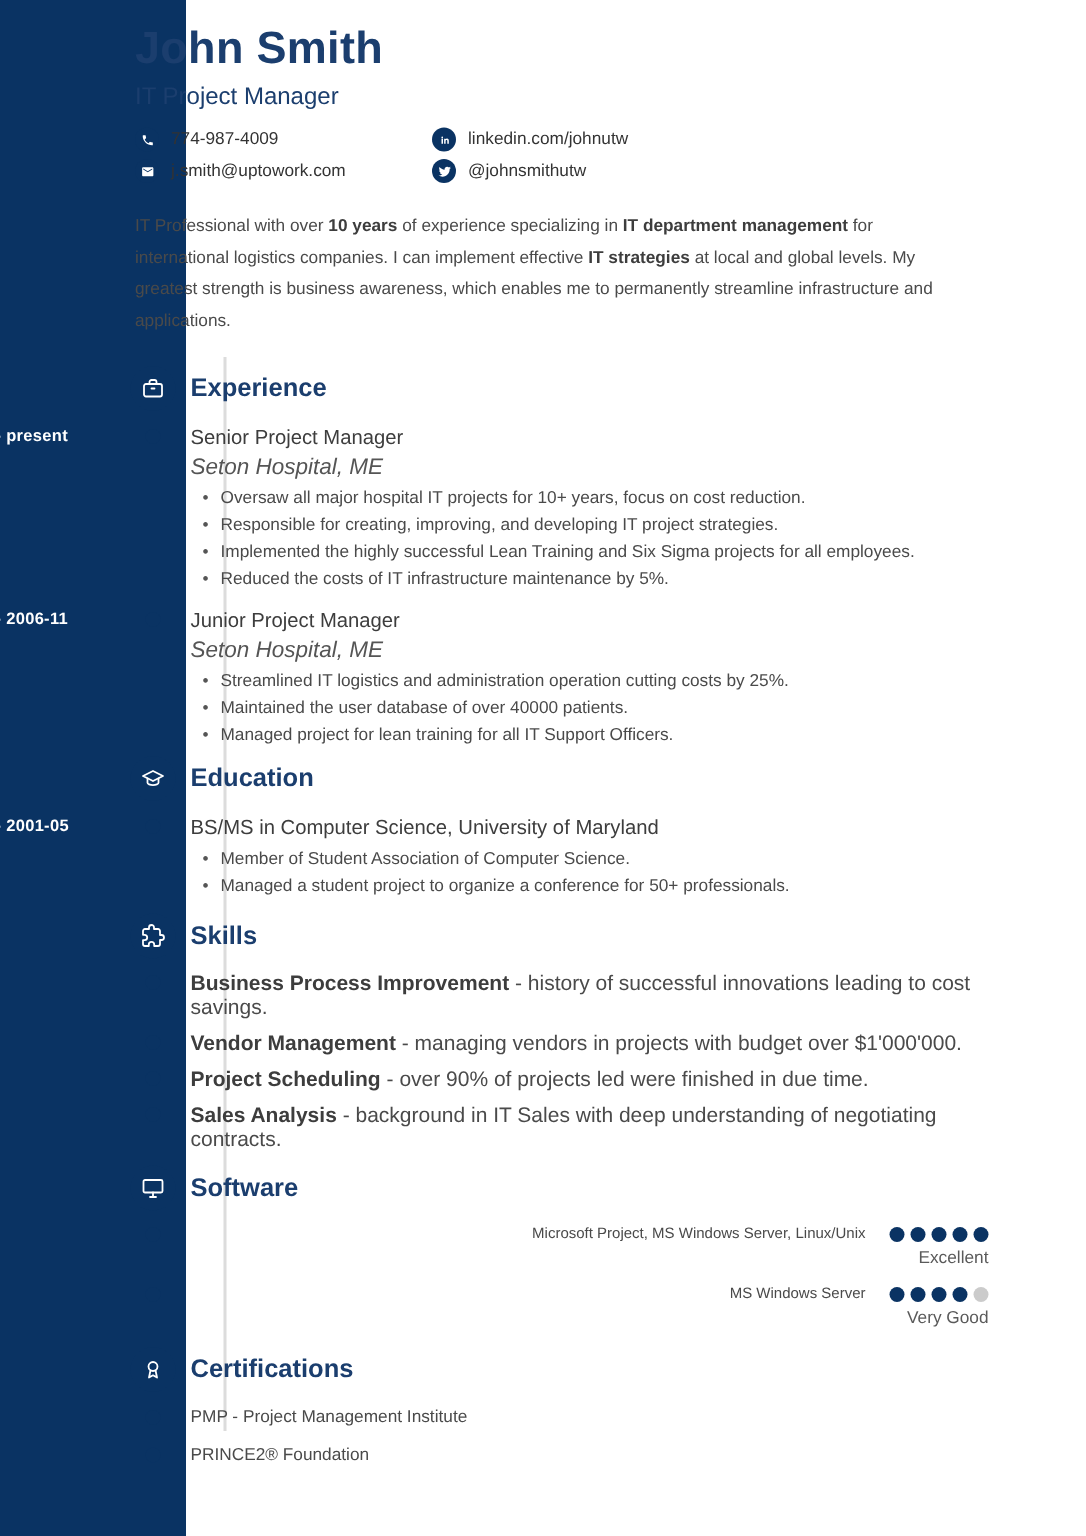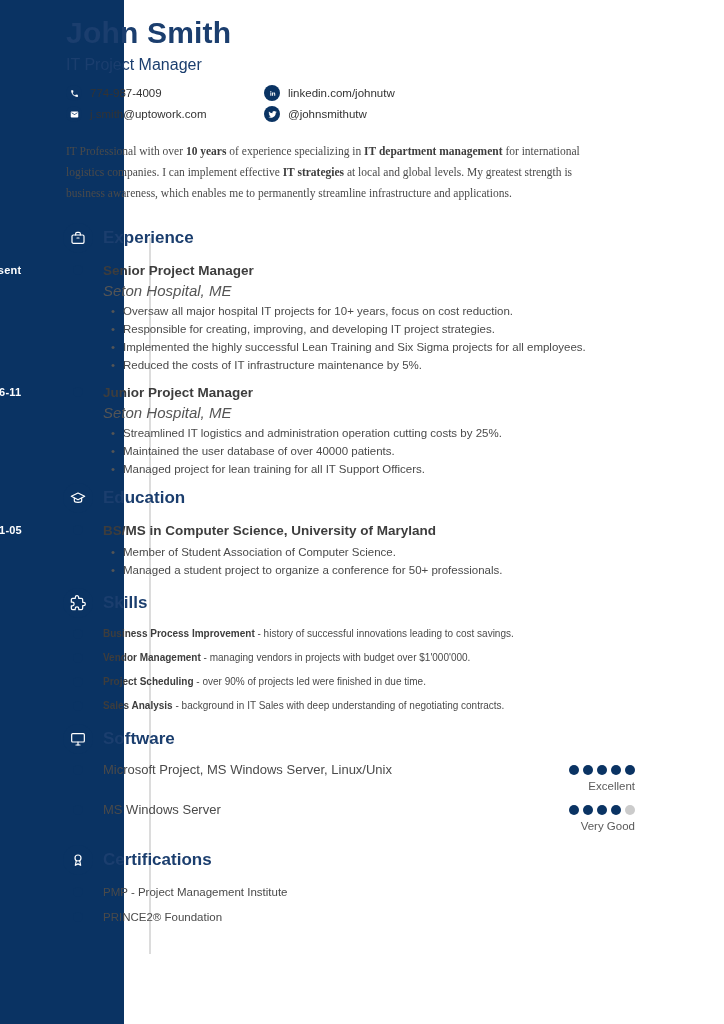--- a/index.html
+++ b/index.html
@@ -7,62 +7,62 @@
     width:724px;height:1024px;position:relative;overflow:hidden;
     background:#ffffff;
     font-family:"Liberation Sans", sans-serif;
     -webkit-font-smoothing:antialiased;
   }
   
   .sidebar{position:absolute;left:0;top:0;width:124px;height:1024px;background:#0a3363;z-index:0;}
   
   .tl-line{position:absolute;left:149px;top:238px;width:2px;height:716px;background:#dcdcdc;z-index:1;}
   
-  .main{position:relative;z-index:2;margin-left:52px;width:600px;}
+  .main{position:relative;z-index:2;margin-left:76px;width:600px;}
   
   .header{padding:16px 0 0 14px;}
   .name{margin:0;font-size:30px;line-height:34px;font-weight:bold;color:#1b3e6e;letter-spacing:.2px;}
   .subtitle{margin:5px 0 0;font-size:16px;line-height:20px;color:#1b3e6e;}
   .contacts{margin-top:10px;display:grid;grid-auto-flow:column;grid-template-rows:repeat(2,16px);grid-template-columns:198px auto;row-gap:5px;}
   .contact{display:flex;align-items:center;}
   .c-ic{width:16px;height:16px;border-radius:50%;background:#0a3363;display:flex;align-items:center;justify-content:center;flex:none;}
   .c-ic svg{width:9px;height:9px;display:block;}
   .contact span.val{margin-left:8px;font-size:11.5px;color:#333;}
   
-  .summary{margin:19px 0 0 14px;width:540px;font-size:11.5px;line-height:21px;color:#4a4a4a;font-family:Liberation Serif, serif;}
+  .summary{margin:19px 0 0 14px;width:540px;font-size:11.5px;line-height:21px;color:#4a4a4a;}
   .summary b{color:#3d3d3d;}
   
   .section-head{position:relative;height:30px;margin-top:0;}
   .sec-icon{position:absolute;left:11px;top:0;width:30px;height:30px;border-radius:50%;background:#0a3363;display:flex;align-items:center;justify-content:center;}
   .sec-icon svg{width:16px;height:16px;display:block;}
   .sec-title{padding-left:51px;font-size:17px;font-weight:bold;color:#1b3e6e;line-height:30px;}
   .mt-exp{margin-top:19px;}
   .mt-edu{margin-top:5px;}
   .mt-skl{margin-top:9px;}
   .mt-sw{margin-top:10px;}
   .mt-crt{margin-top:12px;}
   
   .t-row{position:relative;padding-left:51px;padding-right:17px;}
   .t-dot{position:absolute;left:21px;top:3px;width:10px;height:10px;border-radius:50%;background:#0a3363;}
   .t-date{position:absolute;left:-124px;top:2px;width:115px;color:#ffffff;font-weight:bold;font-size:11px;letter-spacing:.2px;}
   
   .entry{margin-top:9px;}
   .entry.second{margin-top:10px;}
-  .e-title{font-size:13.5px;line-height:17px;font-weight:bold;color:#3d3d3d;}
+  .e-title{font-size:13.5px;line-height:17px;font-weight:normal;color:#3d3d3d;}
   .e-company{margin-top:5px;font-size:15px;line-height:14px;font-style:italic;color:#555;}
   ul.blist{margin:4px 0 0;padding:0 0 0 8px;list-style:none;}
   ul.blist li{position:relative;padding-left:12px;font-size:11.5px;line-height:18px;color:#4a4a4a;}
   ul.blist li::before{content:"\2022";position:absolute;left:0;top:0;color:#555;}
   
-  .skill-row{margin-top:8px;font-size:10px;line-height:16px;color:#4a4a4a;}
+  .skill-row{margin-top:8px;font-size:14px;line-height:16px;color:#4a4a4a;}
   .skill-row b{color:#3d3d3d;}
   
   .sw-row{margin-top:8px;display:flex;align-items:flex-start;}
   .sw-row.second{margin-top:9px;}
-  .sw-name{flex:1;font-size:13px;line-height:16px;color:#4a4a4a;padding-right:12px;}
+  .sw-name{flex:1;font-size:10px;line-height:16px;color:#4a4a4a;padding-right:12px;text-align:right;}
   .rating{flex:none;width:70px;text-align:right;}
   .dots{display:flex;justify-content:flex-end;margin-top:3px;}
   .lvl-dot{width:10px;height:10px;border-radius:50%;background:#cbcbcb;margin-left:4px;}
   .lvl-dot.filled{background:#0a3363;}
   .lvl-label{margin-top:5px;font-size:11.5px;line-height:13px;color:#5a5a5a;}
   
   .cert-row{margin-top:9px;font-size:11.5px;line-height:16px;color:#4a4a4a;}
 </style>
 </head>
 <body>

